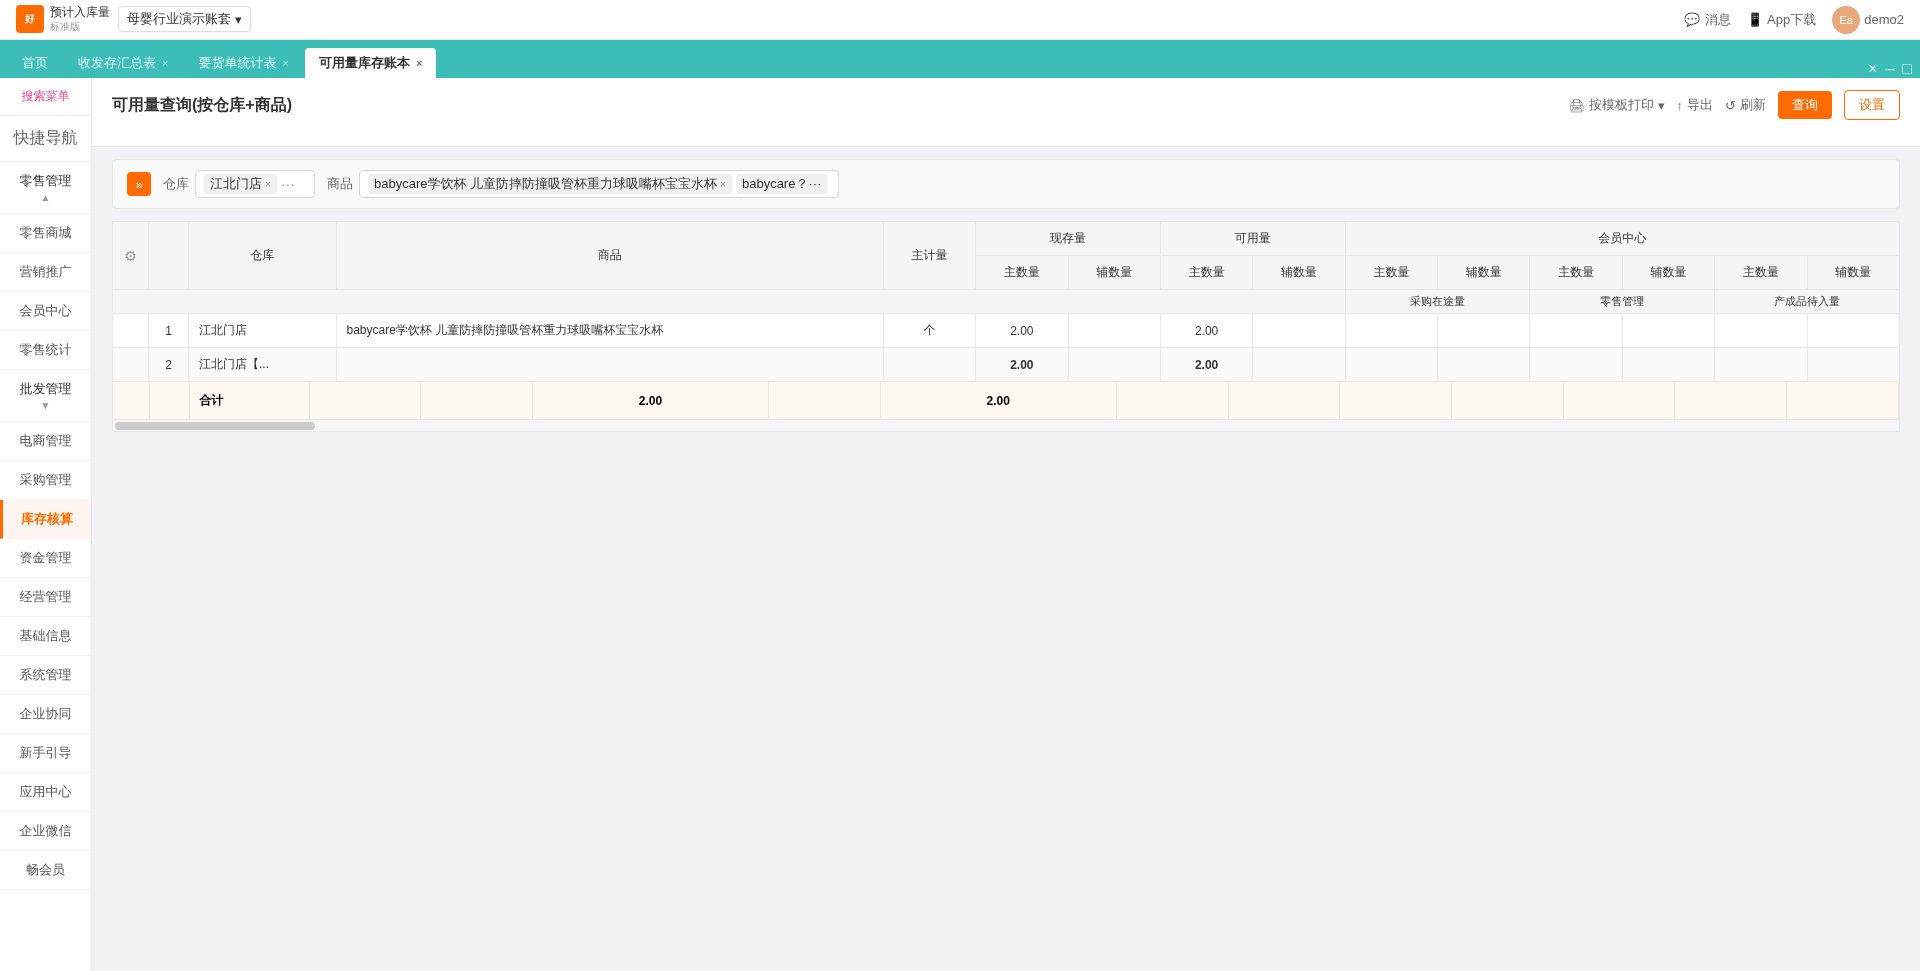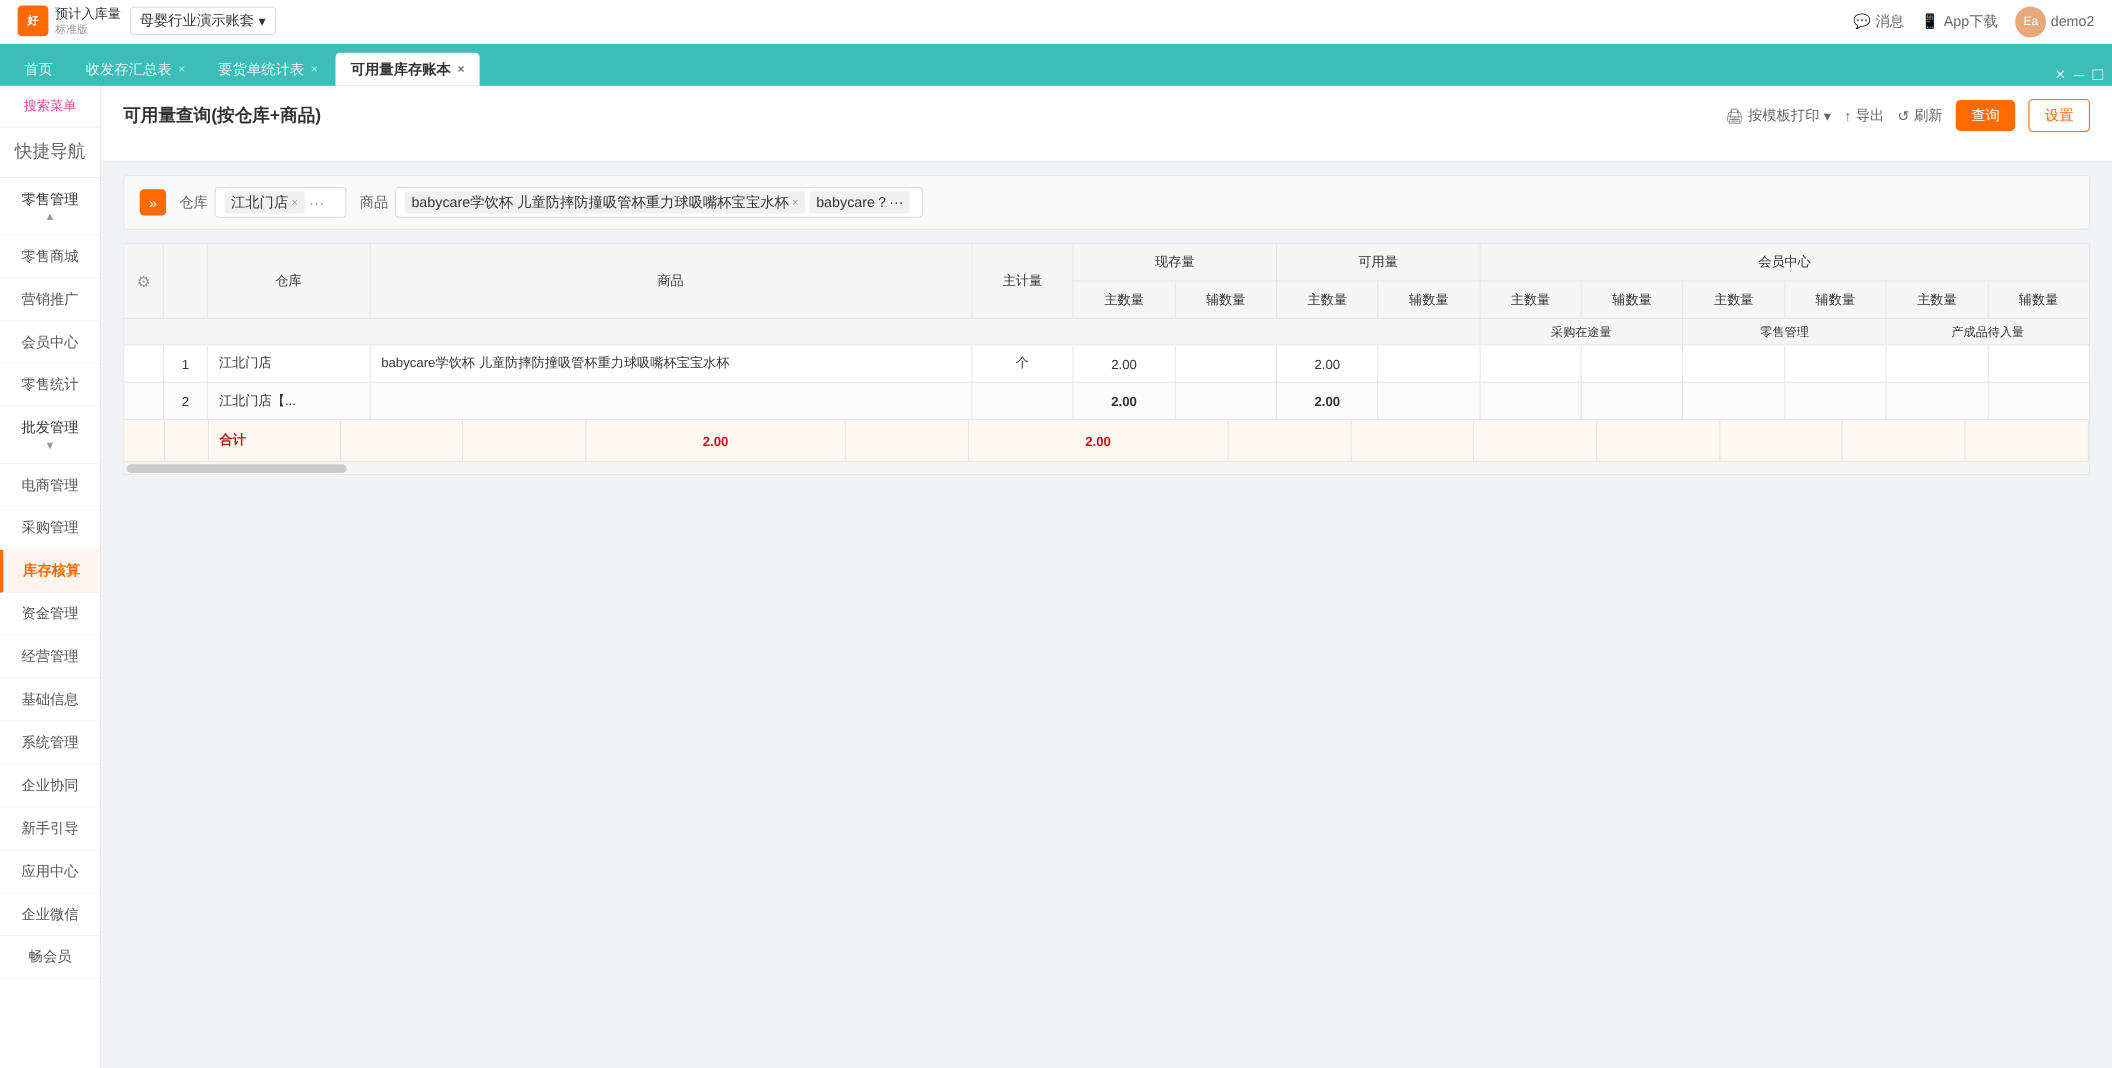--- a/index.html
+++ b/index.html
@@ -160,21 +160,21 @@
       border: 1px solid #e8e8e8;
       border-top: none;
       display: flex;
       align-items: center;
     }
     .footer-table { width: 100%; border-collapse: collapse; }
     .footer-table td {
       padding: 10px;
       font-size: 12px;
       font-weight: 600;
-      color: #b91c1c;
+      color: #000000;
       border-right: 1px solid #e8e8e8;
       text-align: center;
     }
 
     
     .scroll-bar-area {
       height: 12px;
       background: #f5f5f5;
       border: 1px solid #e8e8e8;
       border-top: none;

